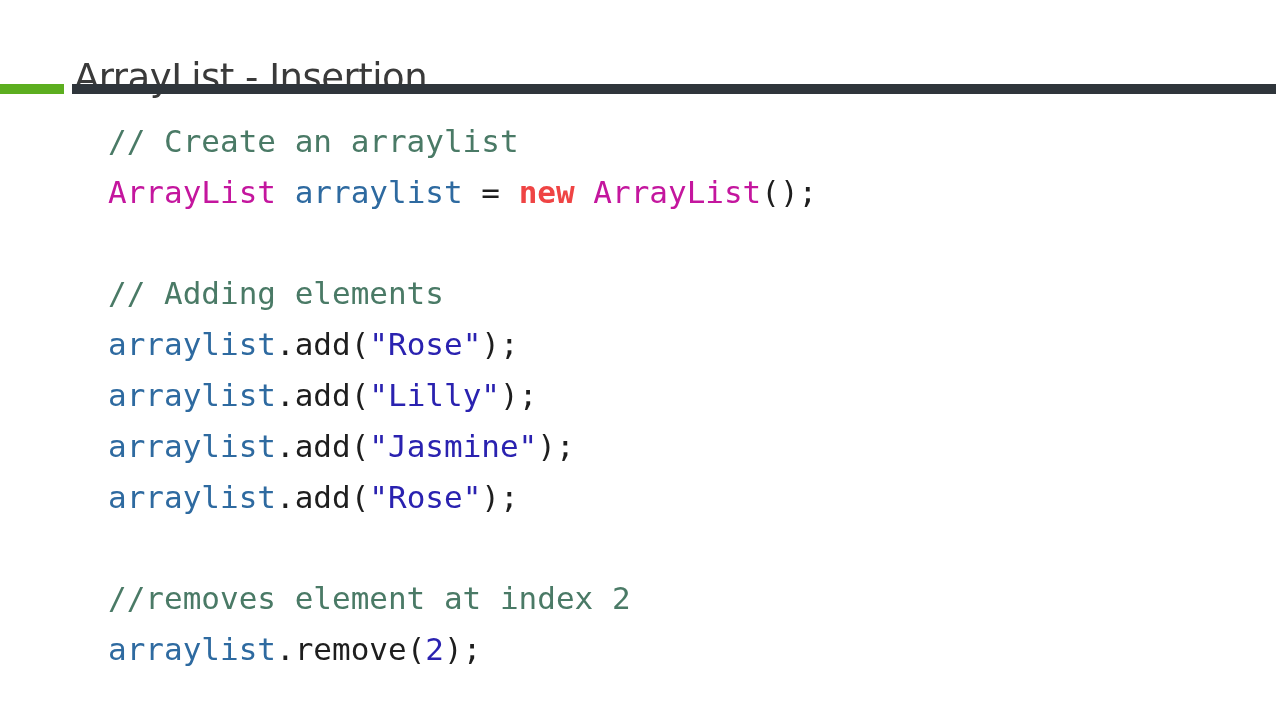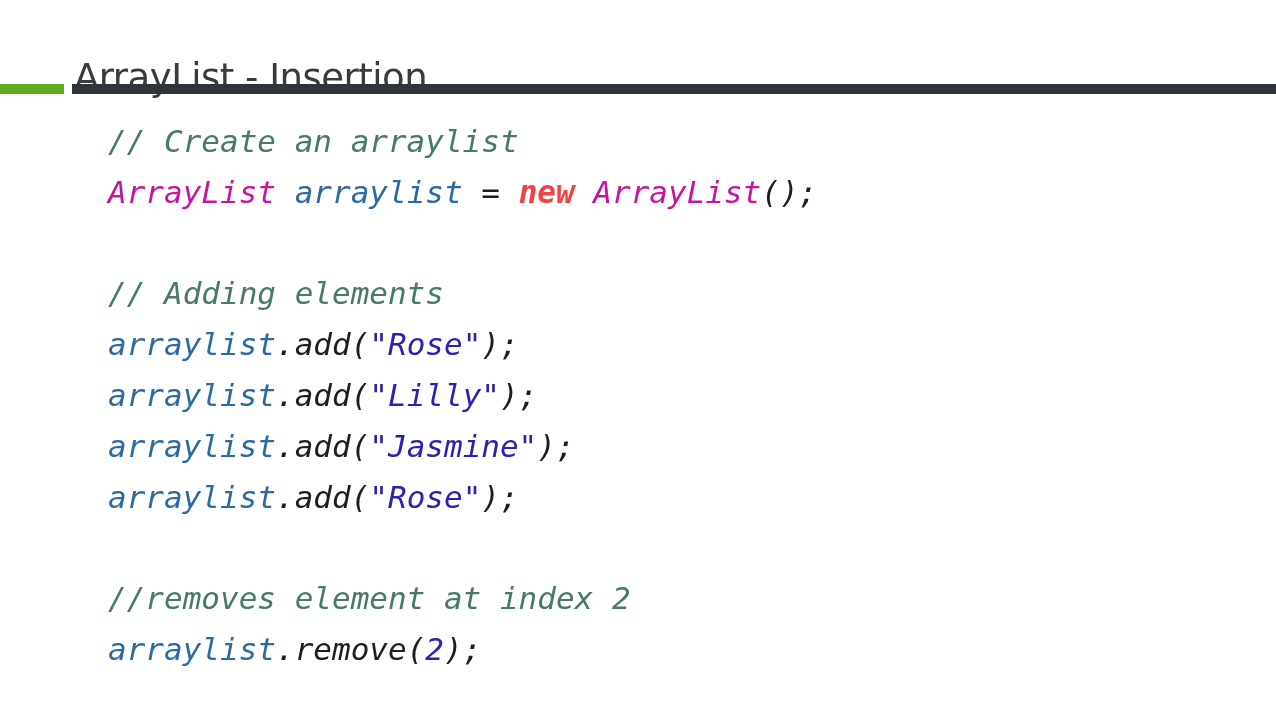--- a/index.html
+++ b/index.html
@@ -9,21 +9,21 @@
       font-family: "DejaVu Sans", sans-serif; font-size: 37px; color: #3a3a3a;
       letter-spacing: -0.5px; white-space: nowrap; margin-top: 38px;
     }
     .bar-green { position: absolute; left: 0; top: 84px; width: 64px; height: 10px; background: #5cae1f; }
     .bar-dark { position: absolute; left: 72px; top: 84px; width: 1204px; height: 10px; background: #2f353b; }
     .code {
       position: absolute; left: 108px; top: 116px;
       font-family: "DejaVu Sans Mono", monospace; font-size: 31px;
       line-height: 50.8px; white-space: pre; color: #1e1e1e;
     }
-    .line { height: 50.8px; font-style: italic; }
+    .line { height: 50.8px; }
     .cmt { color: #4a7a66; }
     .type { color: #c4169e; }
     .var { color: #2e6aa0; }
     .kw { color: #ef4444; font-weight: bold; }
     .str { color: #2a22b0; }
     .num { color: #2a22b0; }
     .plain { color: #1e1e1e; }
   </style>
 </head>
 <body>

